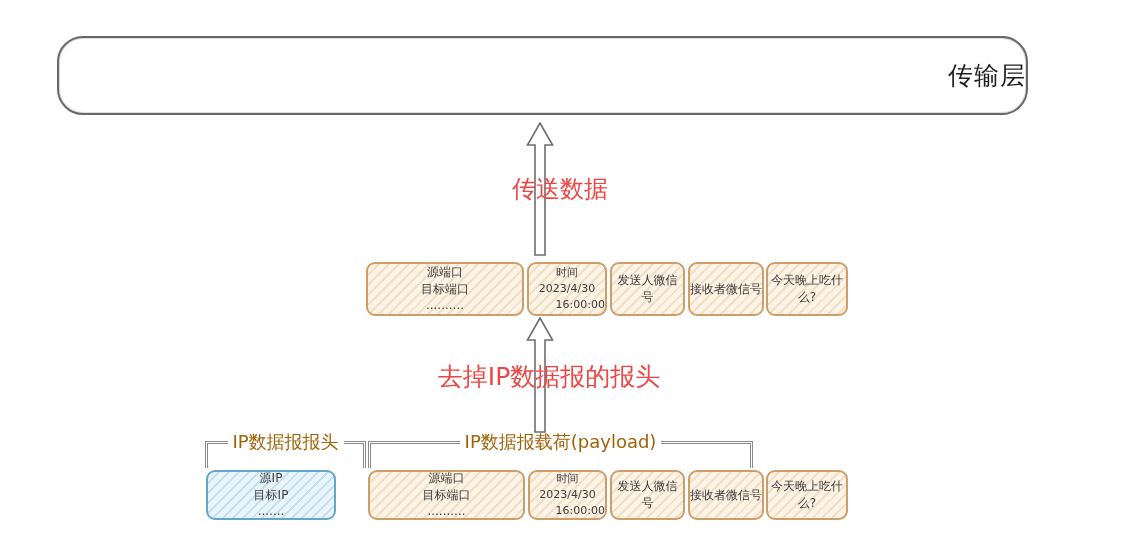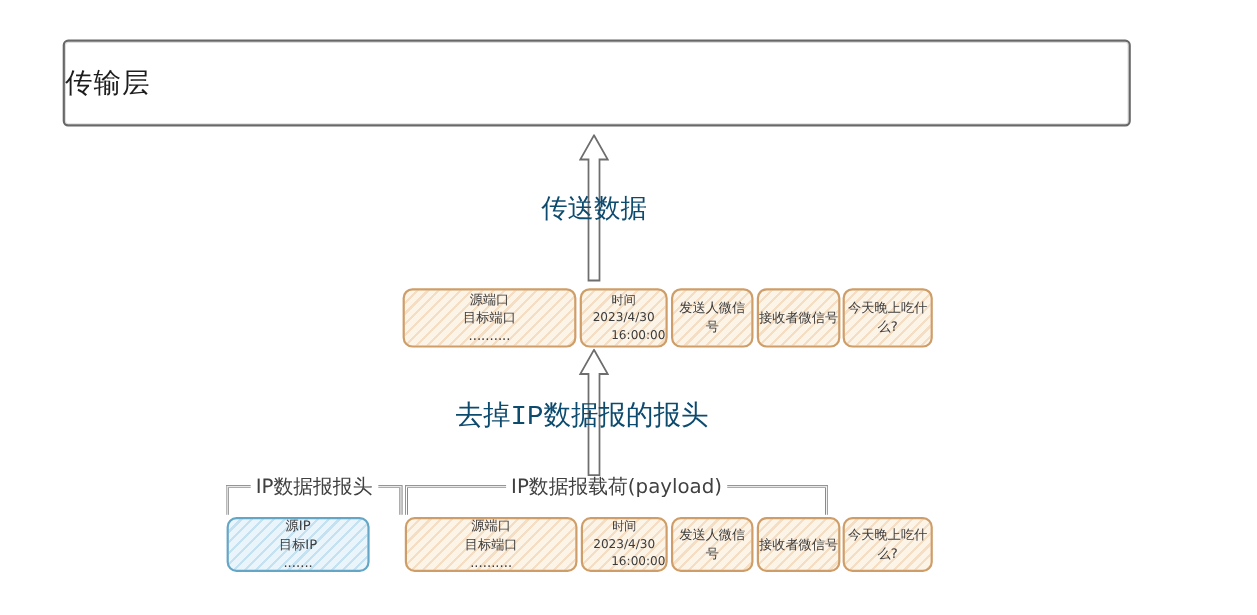--- a/index.html
+++ b/index.html
@@ -10,41 +10,42 @@
     background: #ffffff;
     font-family: "DejaVu Sans", "Liberation Sans", sans-serif;
     overflow: hidden;
     color: #2b2b2b;
   }
   .top-box {
     position: absolute;
     left: 57px; top: 36px;
     width: 967px; height: 75px;
     border: 2px solid #686868;
-    border-radius: 5px;
+    border-radius: 26px;
     background: #fff;
-    display: flex; align-items: center; justify-content: flex-start;
+    display: flex; align-items: center; justify-content: flex-end;
     box-shadow: inset 0 0 0 1px rgba(120,120,120,.25);
   }
   .top-box .title {
     font-size: 25px;
     color: #1d1d1d;
     letter-spacing: 1px;
   }
   .arrow { position: absolute; z-index: 1; }
   .arrow svg polygon { fill: #ffffff; stroke: #6e6e6e; stroke-width: 1.6; }
   .flow-label {
     position: absolute;
     text-align: center;
-    color: #0c4a6e;
+    color: #ef4444;
     z-index: 2;
     white-space: nowrap;
+    margin-left: 20px;
   }
   .flow-label.l1 { left: 415px; top: 173px; width: 250px; font-size: 24px; }
-  .flow-label.l2 { left: 379px; top: 360px; width: 300px; font-size: 25px; font-family: Liberation Mono, monospace; }
+  .flow-label.l2 { left: 379px; top: 360px; width: 300px; font-size: 25px; }
 
   .box {
     position: absolute;
     border-radius: 9px;
     display: flex; flex-direction: column;
     align-items: center; justify-content: center;
     text-align: center;
     color: #3c3c3c;
     font-size: 12px;
     line-height: 1.4;
@@ -77,21 +78,21 @@
     z-index: 0;
   }
   .bracket .lbl {
     position: absolute;
     top: -14px;
     left: 50%;
     transform: translateX(-50%);
     background: #ffffff;
     padding: 0 5px;
     font-size: 18px;
-    color: #404040;
+    color: #a16207;
     white-space: nowrap;
   }
 </style>
 </head>
 <body>
 
 <div class="canvas">
 
   <div class="top-box">
     <span class="title">传输层</span>

